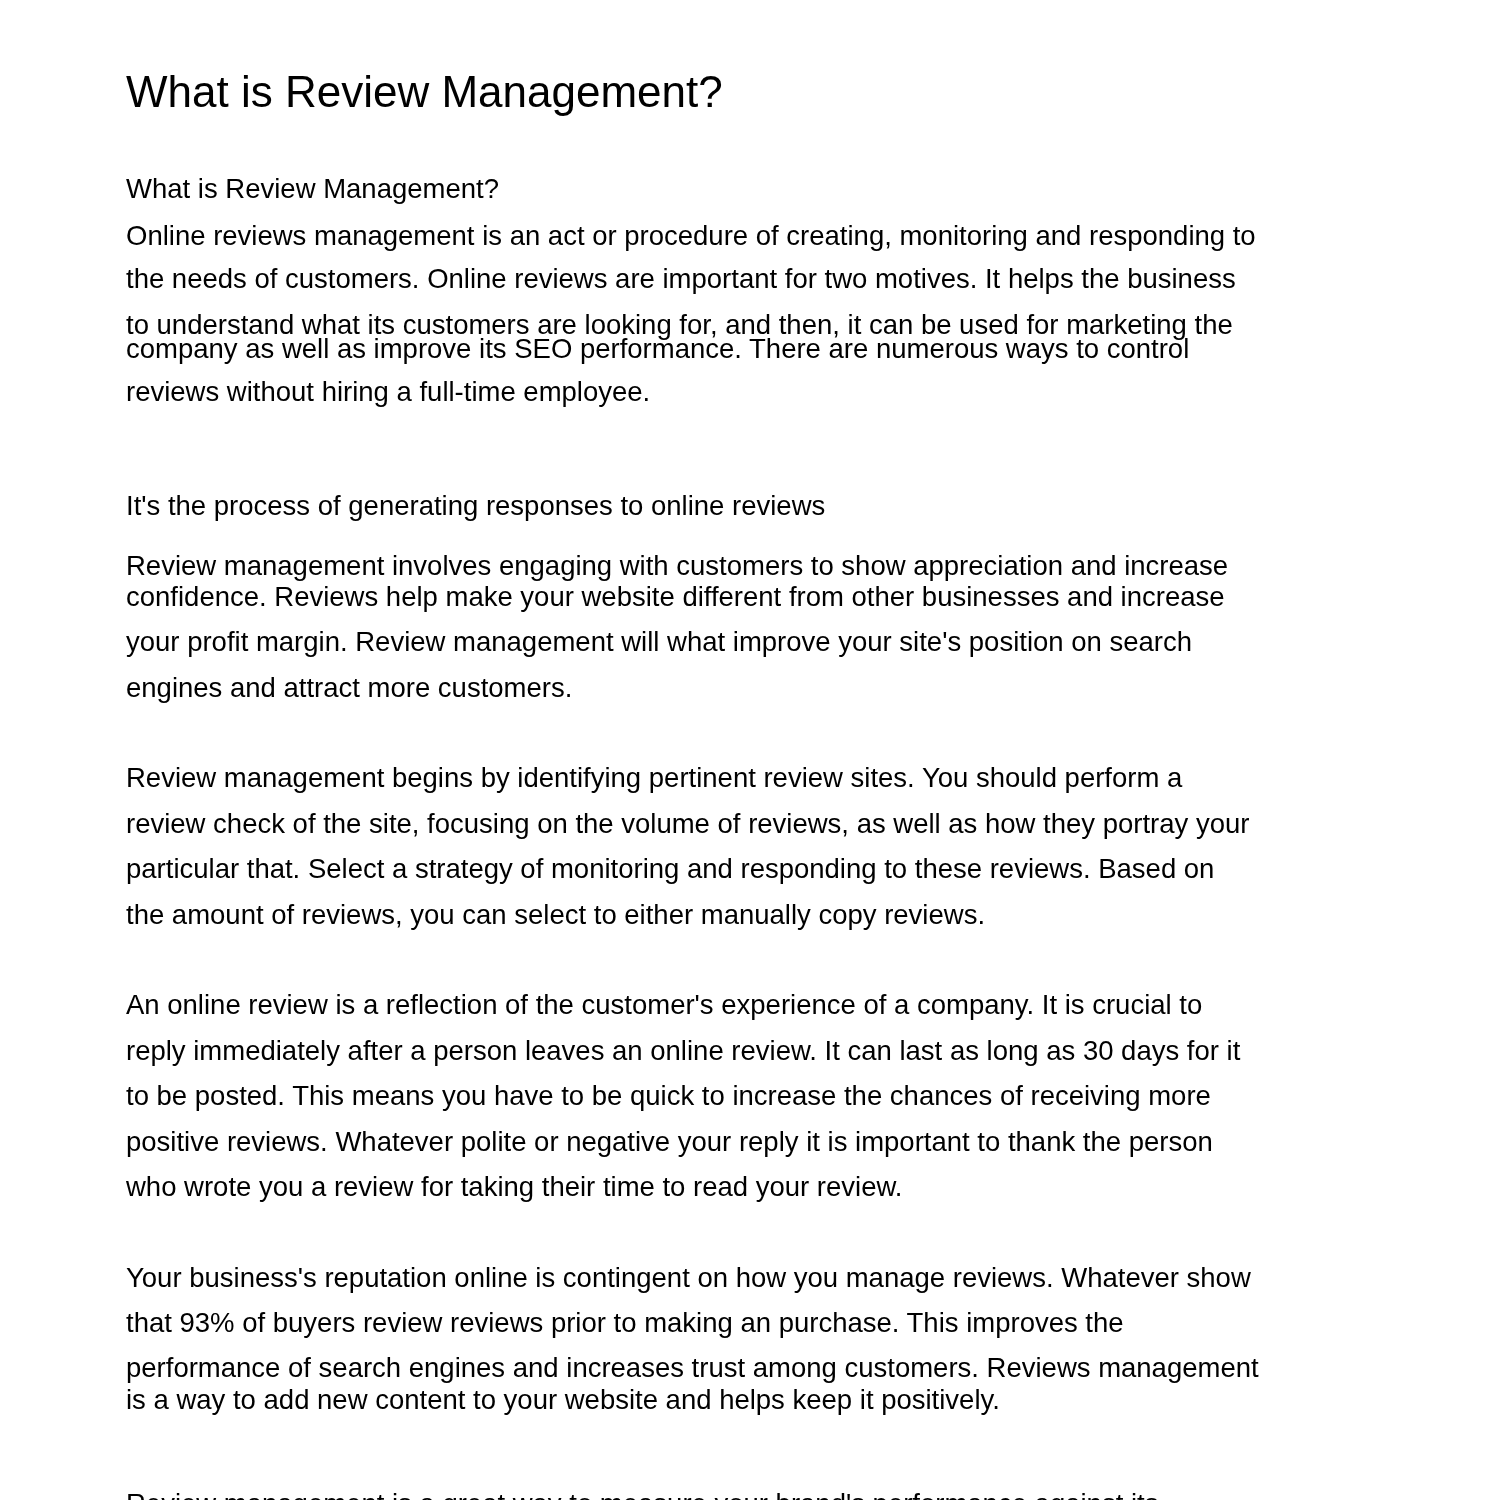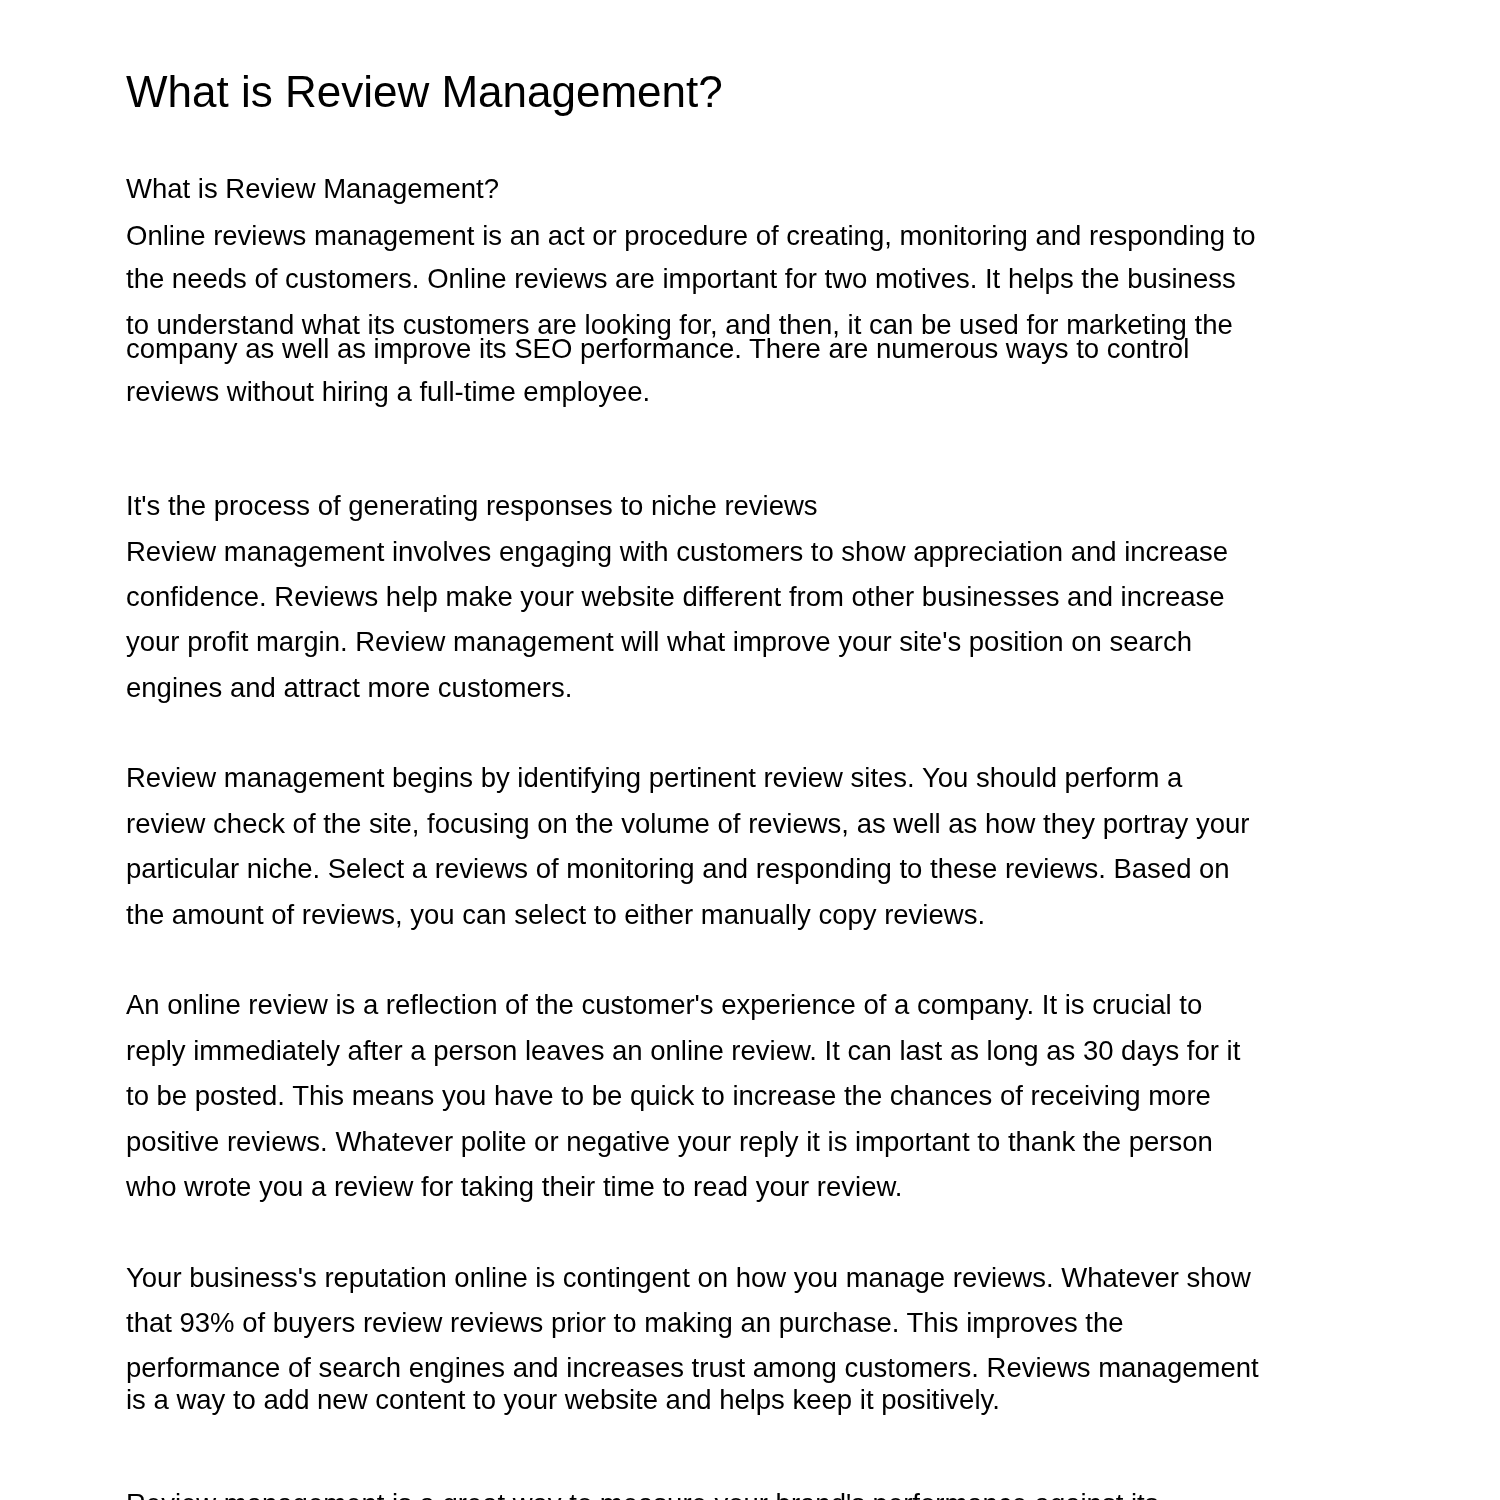--- a/index.html
+++ b/index.html
@@ -13,28 +13,28 @@
 
 <h1 class="title">What is Review Management?</h1>
 
 <div id="lines">
   <p class="line" style="top:172px">What is Review Management?</p>
   <p class="line" style="top:219px">Online reviews management is an act or procedure of creating, monitoring and responding to</p>
   <p class="line" style="top:262px">the needs of customers. Online reviews are important for two motives. It helps the business</p>
   <p class="line" style="top:308px">to understand what its customers are looking for, and then, it can be used for marketing the</p>
   <p class="line" style="top:332px">company as well as improve its SEO performance. There are numerous ways to control</p>
   <p class="line" style="top:375px">reviews without hiring a full-time employee.</p>
-  <p class="line" style="top:489px">It's the process of generating responses to niche reviews</p>
-  <p class="line" style="top:535px">Review management involves engaging with customers to show appreciation and increase</p>
+  <p class="line" style="top:489px">It's the process of generating responses to online reviews</p>
+  <p class="line" style="top:549px">Review management involves engaging with customers to show appreciation and increase</p>
   <p class="line" style="top:580px">confidence. Reviews help make your website different from other businesses and increase</p>
   <p class="line" style="top:625px">your profit margin. Review management will what improve your site's position on search</p>
   <p class="line" style="top:671px">engines and attract more customers.</p>
   <p class="line" style="top:761px">Review management begins by identifying pertinent review sites. You should perform a</p>
   <p class="line" style="top:807px">review check of the site, focusing on the volume of reviews, as well as how they portray your</p>
-  <p class="line" style="top:852px">particular niche. Select a reviews of monitoring and responding to these reviews. Based on</p>
+  <p class="line" style="top:852px">particular that. Select a strategy of monitoring and responding to these reviews. Based on</p>
   <p class="line" style="top:898px">the amount of reviews, you can select to either manually copy reviews.</p>
   <p class="line" style="top:988px">An online review is a reflection of the customer's experience of a company. It is crucial to</p>
   <p class="line" style="top:1034px">reply immediately after a person leaves an online review. It can last as long as 30 days for it</p>
   <p class="line" style="top:1079px">to be posted. This means you have to be quick to increase the chances of receiving more</p>
   <p class="line" style="top:1125px">positive reviews. Whatever polite or negative your reply it is important to thank the person</p>
   <p class="line" style="top:1170px">who wrote you a review for taking their time to read your review.</p>
   <p class="line" style="top:1261px">Your business's reputation online is contingent on how you manage reviews. Whatever show</p>
   <p class="line" style="top:1306px">that 93% of buyers review reviews prior to making an purchase. This improves the</p>
   <p class="line" style="top:1351px">performance of search engines and increases trust among customers. Reviews management</p>
   <p class="line" style="top:1383px">is a way to add new content to your website and helps keep it positively.</p>

